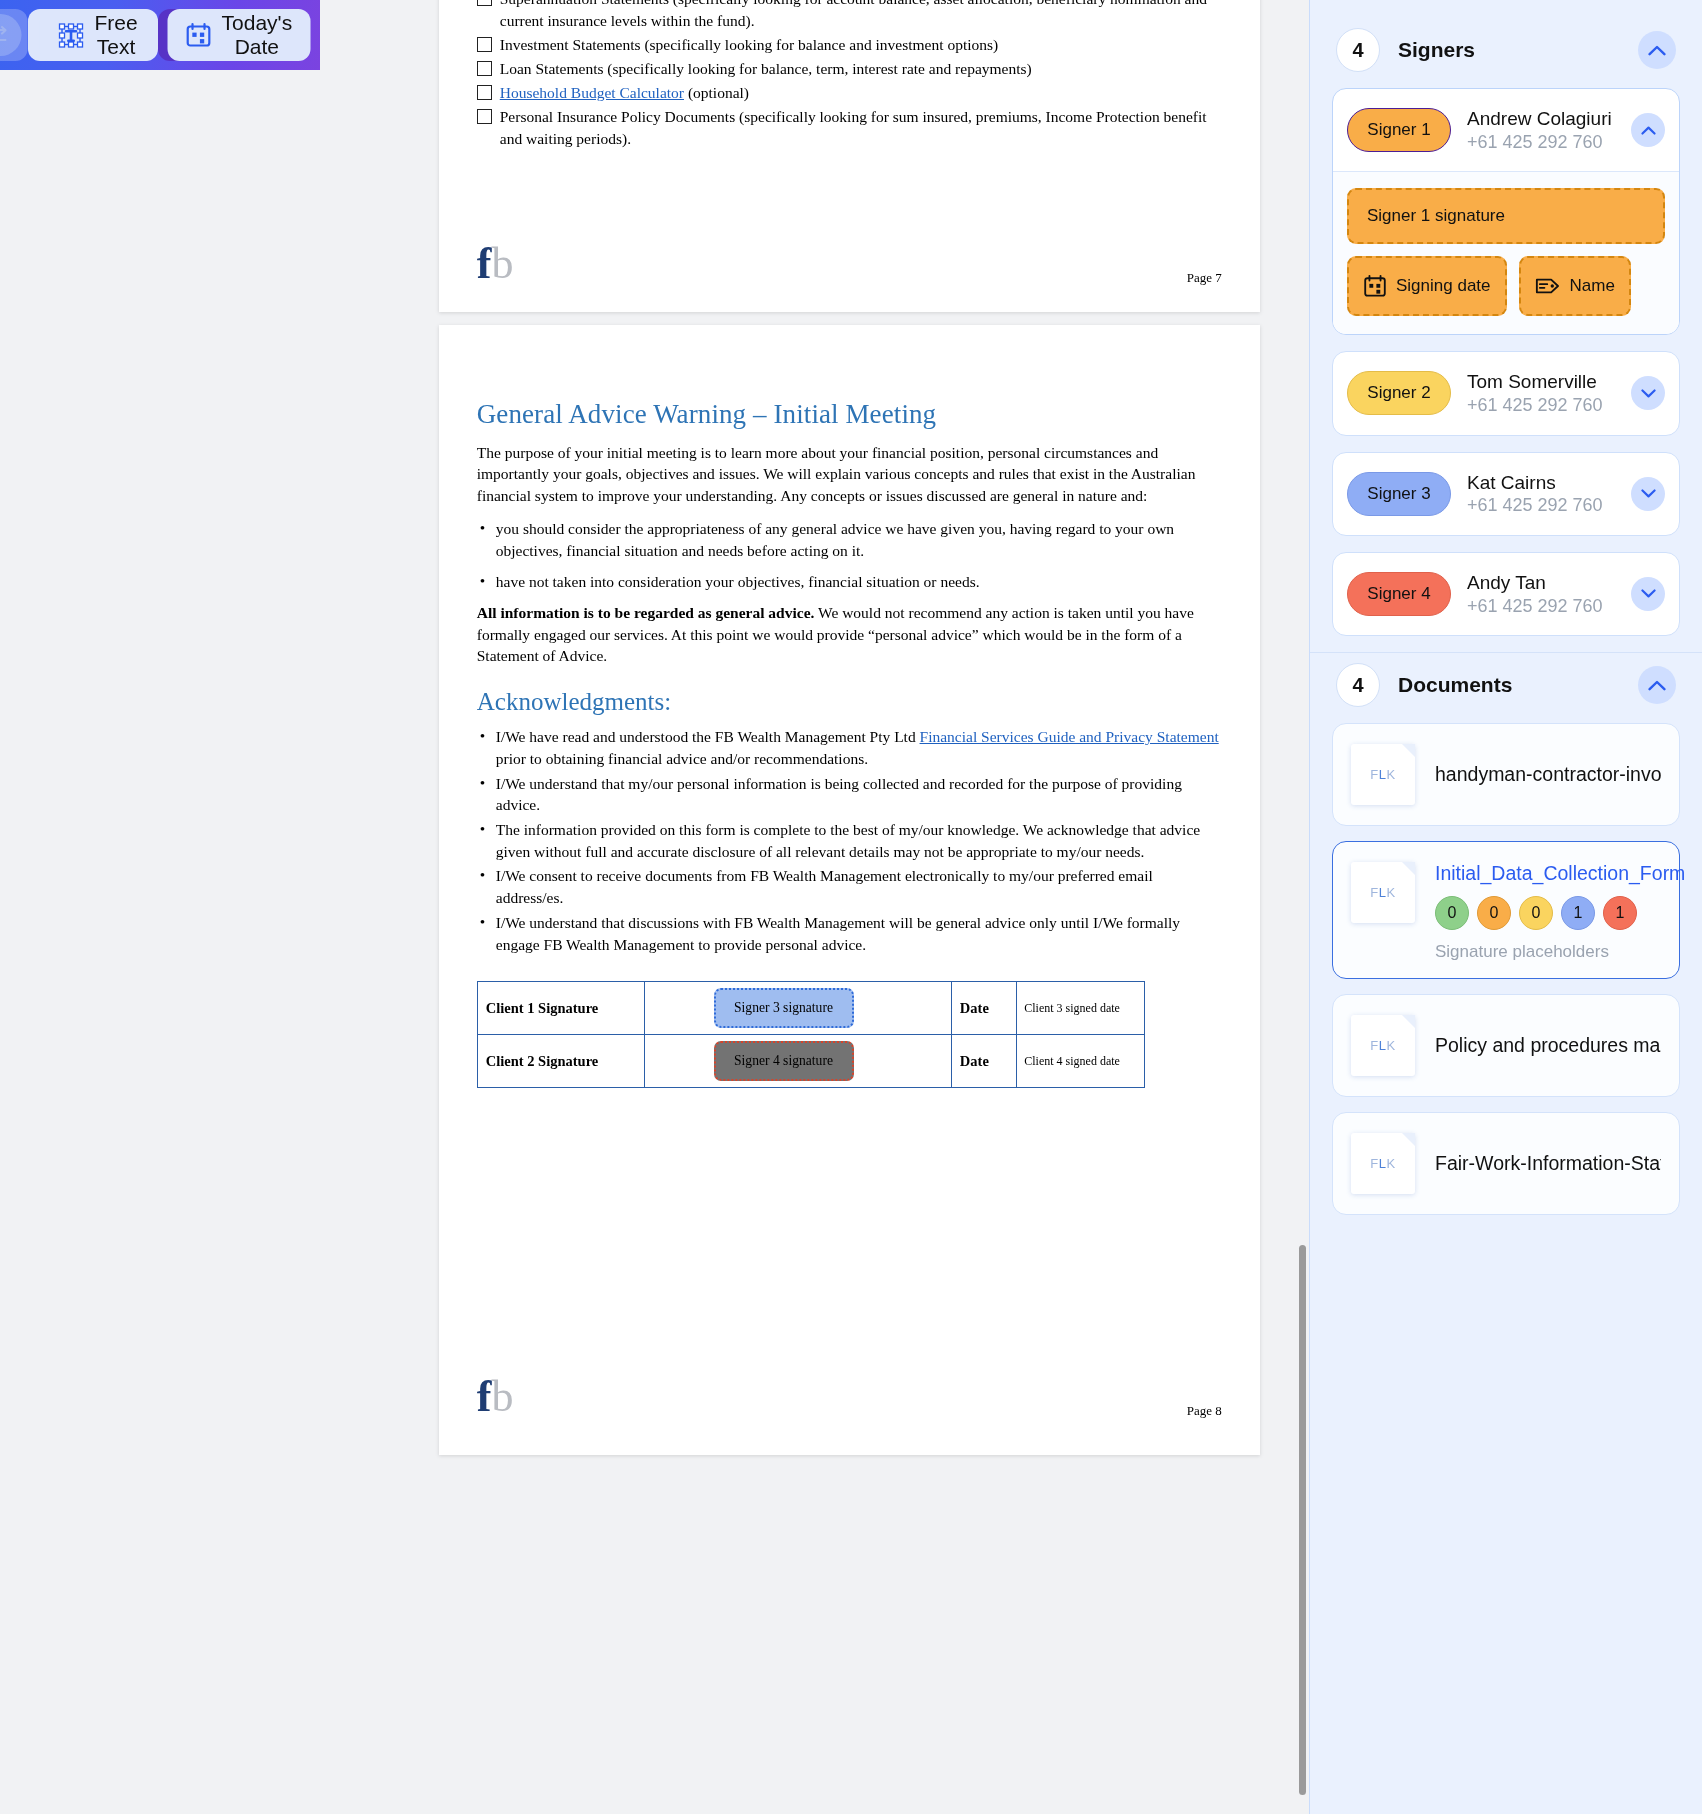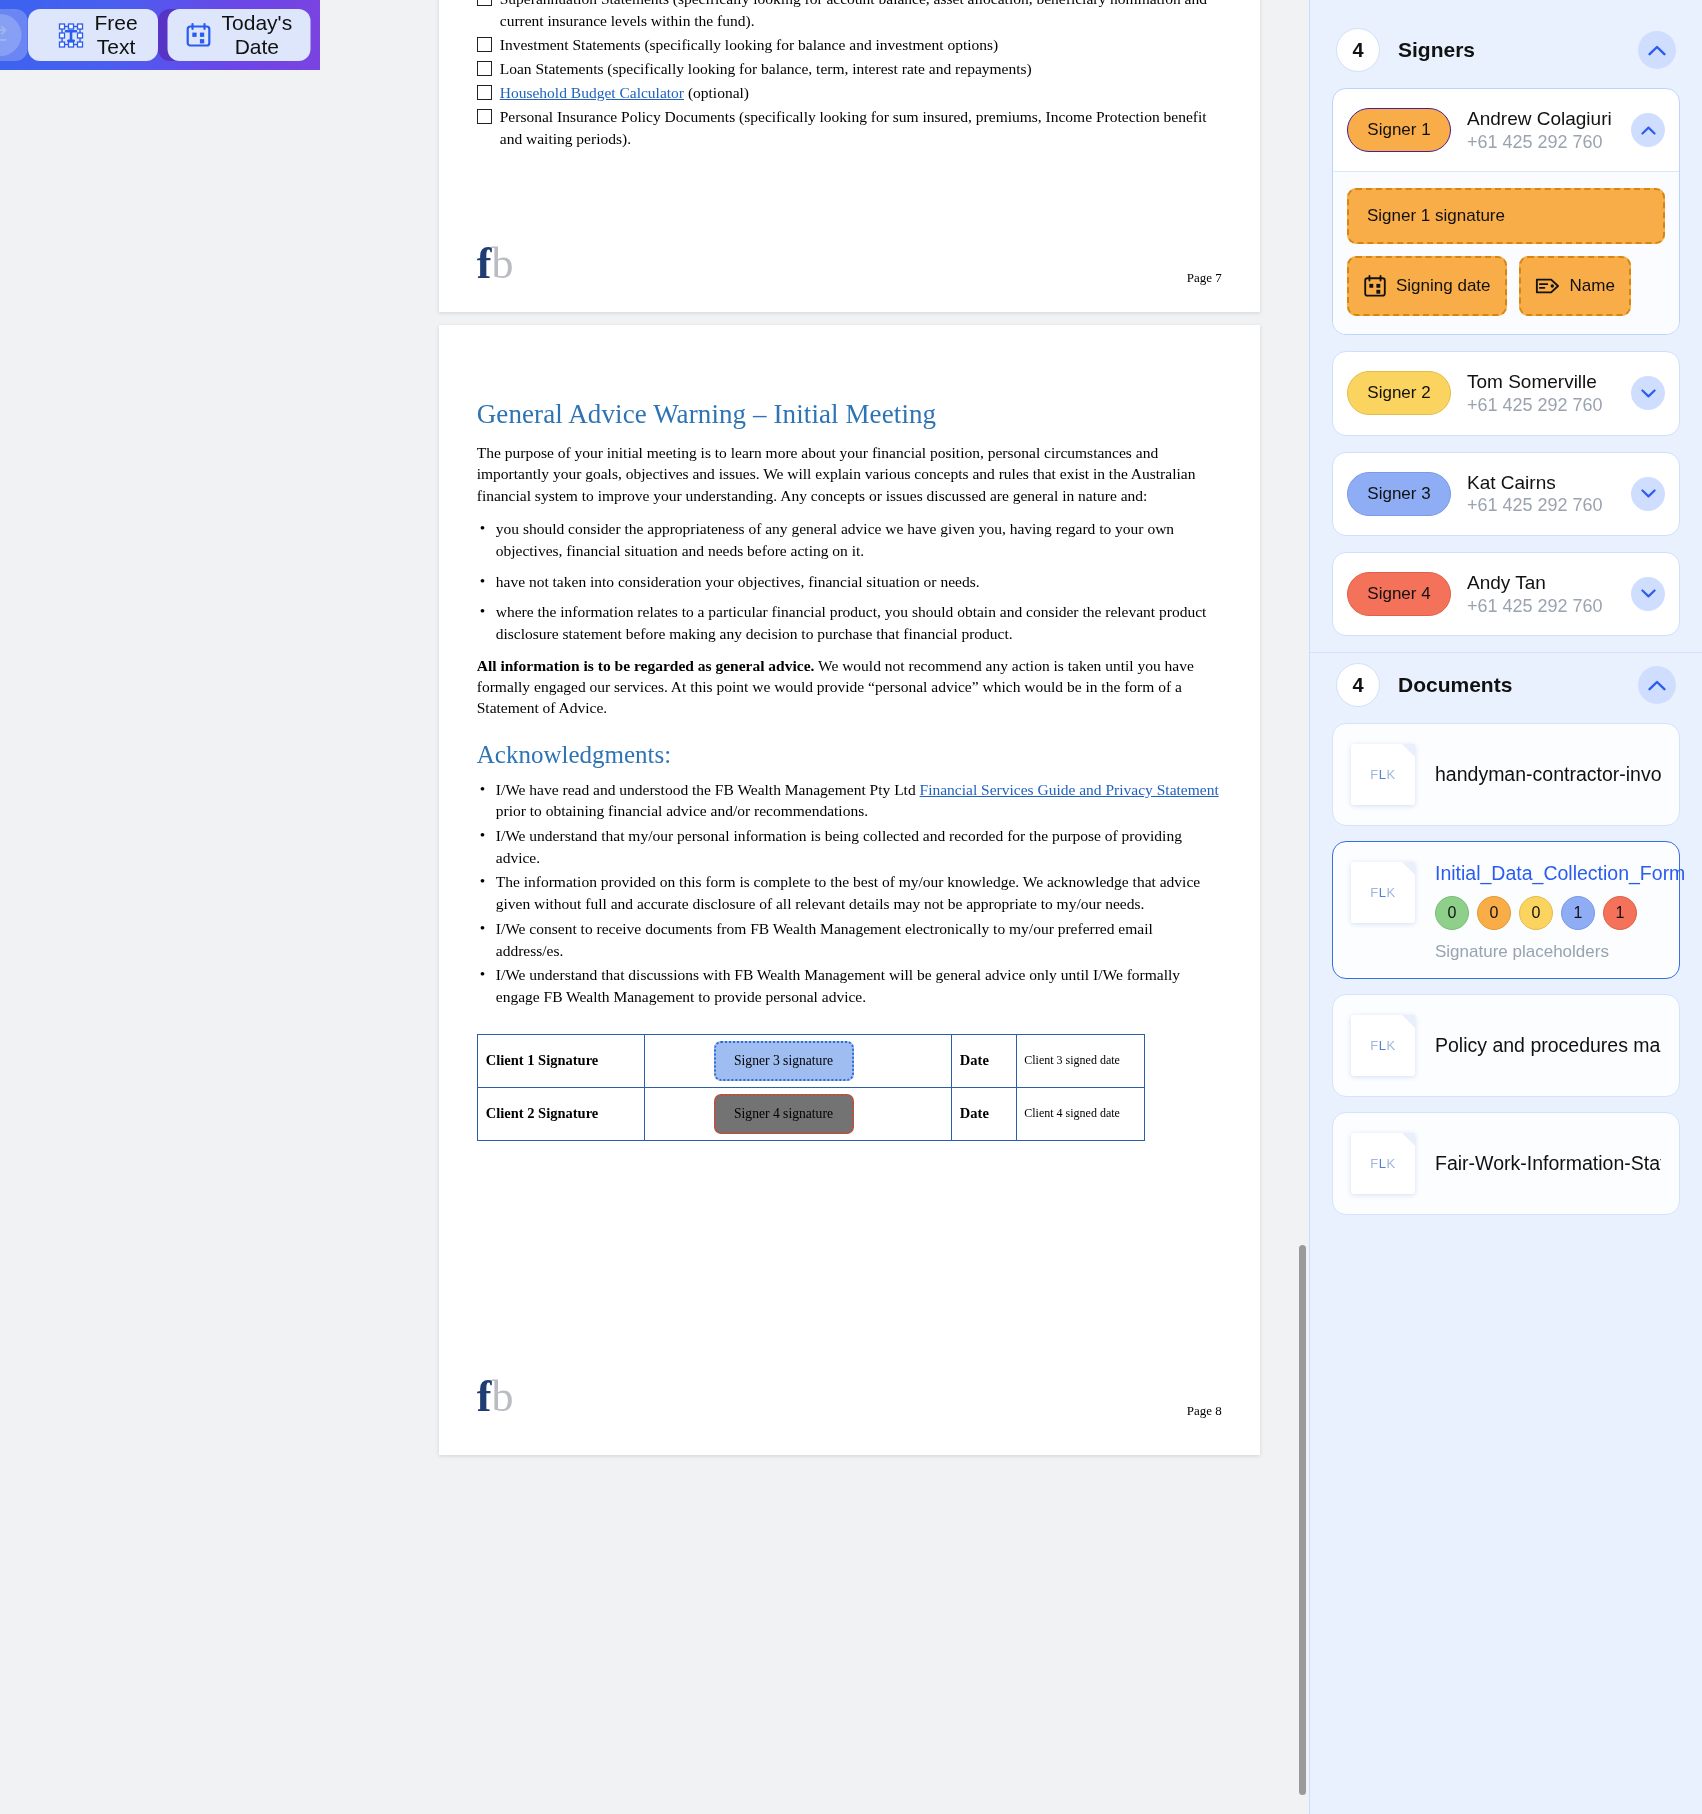--- a/index.html
+++ b/index.html
@@ -342,21 +342,20 @@
         </div>
       </div>
 
       <div class="page page-b">
         <div class="pg-inner" style="padding-top:74px">
           <h1 class="doc-h1">General Advice Warning – Initial Meeting</h1>
           <p class="doc-p">The purpose of your initial meeting is to learn more about your financial position, personal circumstances and importantly your goals, objectives and issues. We will explain various concepts and rules that exist in the Australian financial system to improve your understanding. Any concepts or issues discussed are general in nature and:</p>
           <ul class="doc-ul">
             <li>you should consider the appropriateness of any general advice we have given you, having regard to your own objectives, financial situation and needs before acting on it.</li>
             <li>have not taken into consideration your objectives, financial situation or needs.</li>
-            <li>where the information relates to a particular financial product, you should obtain and consider the relevant product disclosure statement before making any decision to purchase that financial product.</li>
           </ul>
           <p class="doc-p"><b>All information is to be regarded as general advice.</b><span> We would not recommend any action is taken until you have formally engaged our services. At this point we would provide “personal advice” which would be in the form of a Statement of Advice.</span></p>
 
           <h2 class="doc-h2">Acknowledgments:</h2>
           <ul class="doc-ul tight">
             <li><span>I/We have read and understood the FB Wealth Management Pty Ltd </span><a href="#">Financial Services Guide and Privacy Statement</a><span> prior to obtaining financial advice and/or recommendations.</span></li>
             <li>I/We understand that my/our personal information is being collected and recorded for the purpose of providing advice.</li>
             <li>The information provided on this form is complete to the best of my/our knowledge.  We acknowledge that advice given without full and accurate disclosure of all relevant details may not be appropriate to my/our needs.</li>
             <li>I/We consent to receive documents from FB Wealth Management electronically to my/our preferred email address/es.</li>
             <li>I/We understand that discussions with FB Wealth Management will be general advice only until I/We formally engage FB Wealth Management to provide personal advice.</li>

